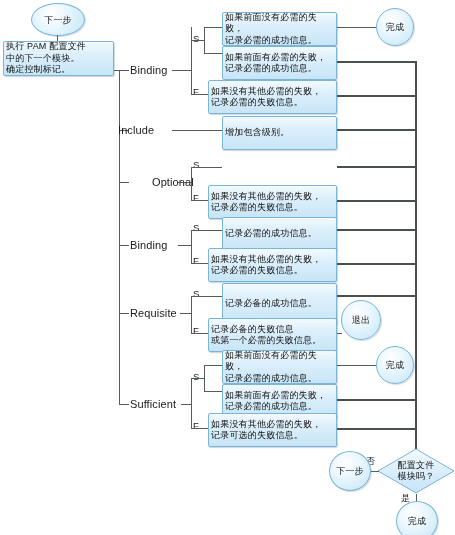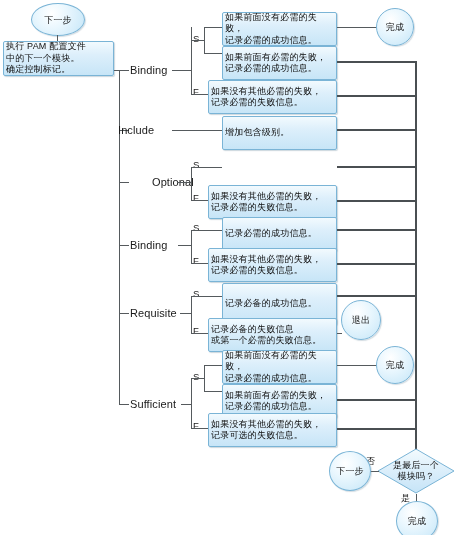--- a/index.html
+++ b/index.html
@@ -246,21 +246,21 @@
     <svg class="dshape" viewBox="0 0 78 46" preserveAspectRatio="none">
       <defs>
         <linearGradient id="dg" x1="0" y1="0" x2="0" y2="1">
           <stop offset="0%" stop-color="#f4fbfe"></stop>
           <stop offset="45%" stop-color="#ddeffb"></stop>
           <stop offset="100%" stop-color="#c6e4f7"></stop>
         </linearGradient>
       </defs>
       <polygon points="39,1 77,23 39,45 1,23" fill="url(#dg)" stroke="#7ab4d6" stroke-width="1"></polygon>
     </svg>
-    <div class="dlabel">是最后一个
+    <div class="dlabel">配置文件
 模块吗？</div>
   </div>
 
   <div class="hline" style="left:370px;top:471px;width:9px;"></div>
   <div class="elabel" style="left:366px;top:455px;">否</div>
   <div class="circle" style="left:329px;top:451px;width:42px;height:40px;">
     <span>下一步</span>
   </div>
 
   <div class="vline" style="left:416px;top:494px;height:8px;"></div>

